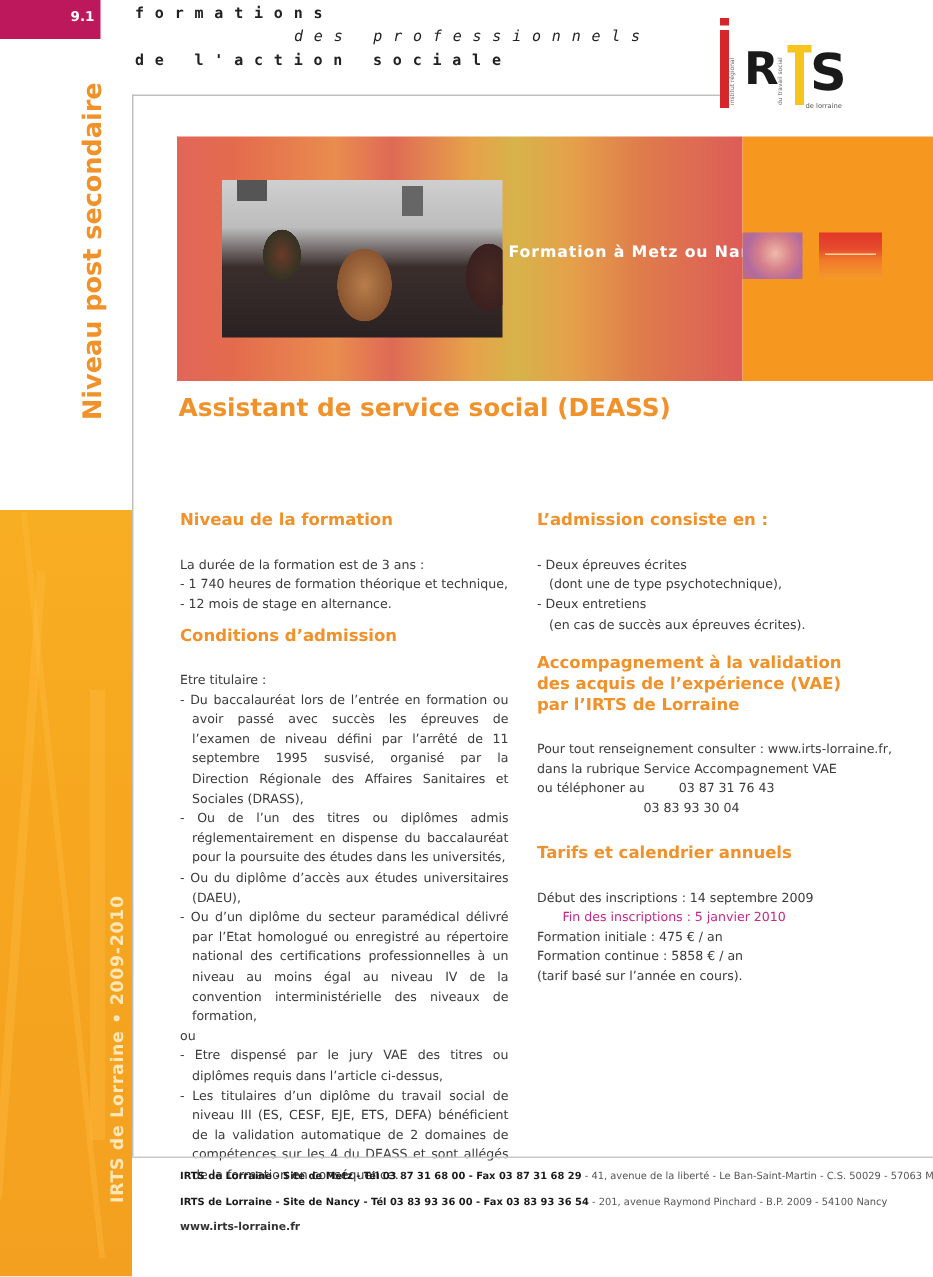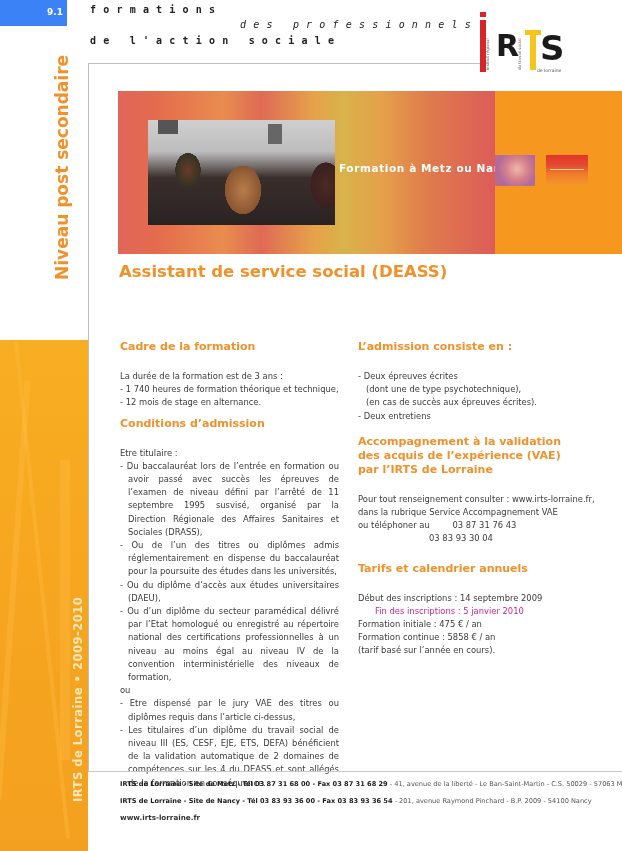--- a/index.html
+++ b/index.html
@@ -1,18 +1,18 @@
 <!DOCTYPE html>
 <html><head>
 <meta charset="utf-8">
 <style>
   html, body { margin:0; padding:0; }
   body { width:622px; height:851px; position:relative; overflow:hidden; background:#ffffff; font-family:"DejaVu Sans", sans-serif; color:#333; }
   .abs { position:absolute; }
-  .tab { left:0; top:0; width:67px; height:26px; background:#3b82f6; }
+  .tab { left:0; top:0; width:67px; height:26px; background:#be185d; }
   .tab span { position:absolute; right:4px; top:7px; font-size:9px; font-weight:bold; color:#fff; }
   .tagline { font-family:"DejaVu Sans Mono", monospace; font-weight:bold; font-size:10px; letter-spacing:7.2px; color:#222; white-space:nowrap; }
   .tagline.it { font-style:italic; font-weight:normal; }
   .rule-h { left:88px; top:63px; width:392px; height:1px; background:#bfbfbf; }
   .rule-v { left:88px; top:63px; width:1px; height:708px; background:#bfbfbf; }
   .logo { left:476px; top:10px; width:110px; height:62px; }
   .banner { left:118px; top:91px; width:377px; height:163px;
     background: linear-gradient(90deg, #e1665a 0%, #e46b4d 10%, #e98c4f 28%, #df6a55 38%, #e6a24a 52%, #d7b34a 60%, #e5a04a 70%, #df7c4c 82%, #dd5c58 100%); }
   .banner-right { left:495px; top:91px; width:127px; height:163px; background:#f6971f; }
   .photo { left:148px; top:120px; width:187px; height:105px; background:
@@ -44,21 +44,21 @@
   .gap6 { height:7px; } .gap10 { height:12px; } .gap14 { height:16px; }
 </style>
 </head>
 <body>
 
 <div class="abs tab">
   <span>9.1</span>
 </div>
 
 <div class="abs tagline" style="left:90px;top:4px;">formations</div>
-<div class="abs tagline it" style="left:196px;top:19px;margin-left:44px;">des professionnels</div>
+<div class="abs tagline it" style="left:196px;top:19px;">des professionnels</div>
 <div class="abs tagline" style="left:90px;top:35px;text-align:right;">de l'action sociale</div>
 
 <div class="abs rule-h"></div>
 <div class="abs rule-v"></div>
 
 <div class="abs logo">
   <svg width="110" height="62" viewBox="0 0 110 62">
     <rect x="4" y="2" width="6" height="5" fill="#d7262a"></rect>
     <rect x="4" y="10" width="6" height="52" fill="#d7262a"></rect>
     <text x="13" y="60" font-family="DejaVu Sans, sans-serif" font-size="4" fill="#666" transform="rotate(-90 13 60)">institut régional</text>
@@ -87,21 +87,21 @@
 <div class="abs side-band">
   <div class="streak" style="left:10px;top:40px;width:6px;height:420px;transform:rotate(4deg);"></div>
   <div class="streak" style="left:40px;top:0;width:4px;height:500px;transform:rotate(-6deg);"></div>
   <div class="streak" style="left:60px;top:120px;width:10px;height:300px;"></div>
 </div>
 <div class="abs side-foot">IRTS de Lorraine • 2009-2010</div>
 
 <div class="abs title">Assistant de service social (DEASS)</div>
 
 <div class="abs col-l">
-  <div class="h">Cadre de la formation</div>
+  <div class="h">Niveau de la formation</div>
   <div class="gap14"></div>
   <div class="p">La durée de la formation est de 3 ans :</div>
   <div class="p">- 1 740 heures de formation théorique et technique,</div>
   <div class="p">- 12 mois de stage en alternance.</div>
   <div class="gap6"></div>
   <div class="h">Conditions d’admission</div>
   <div class="gap14"></div>
   <div class="p">Etre titulaire :</div>
   <div class="p just ind">- Du baccalauréat lors de l’entrée en formation ou avoir passé avec succès les épreuves de l’examen de niveau défini par l’arrêté de 11 septembre 1995 susvisé, organisé par la Direction Régionale des Affaires Sanitaires et Sociales (DRASS),</div>
   <div class="p just ind">- Ou de l’un des titres ou diplômes admis réglementairement en dispense du baccalauréat pour la poursuite des études dans les universités,</div>
@@ -110,22 +110,22 @@
   <div class="p">ou</div>
   <div class="p just ind">- Etre dispensé par le jury VAE des titres ou diplômes requis dans l’article ci-dessus,</div>
   <div class="p just ind">- Les titulaires d’un diplôme du travail social de niveau III (ES, CESF, EJE, ETS, DEFA) bénéficient de la validation automatique de 2 domaines de compétences sur les 4 du DEASS et sont allégés de la formation en conséquence.</div>
 </div>
 
 <div class="abs col-r">
   <div class="h">L’admission consiste en :</div>
   <div class="gap14"></div>
   <div class="p">- Deux épreuves écrites</div>
   <div class="p" style="padding-left:8px;">(dont une de type psychotechnique),</div>
+  <div class="p">- Deux entretiens</div>
   <div class="p" style="padding-left:8px;">(en cas de succès aux épreuves écrites).</div>
-  <div class="p">- Deux entretiens</div>
   <div class="gap10"></div>
   <div class="h">Accompagnement à la validation</div>
   <div class="h">des acquis de l’expérience (VAE)</div>
   <div class="h">par l’IRTS de Lorraine</div>
   <div class="gap14"></div>
   <div class="p">Pour tout renseignement consulter : www.irts-lorraine.fr,</div>
   <div class="p">dans la rubrique Service Accompagnement VAE</div>
   <div class="p">
     <span>ou téléphoner au</span>
     <span style="display:inline-block;margin-left:20px;">03 87 31 76 43</span>

